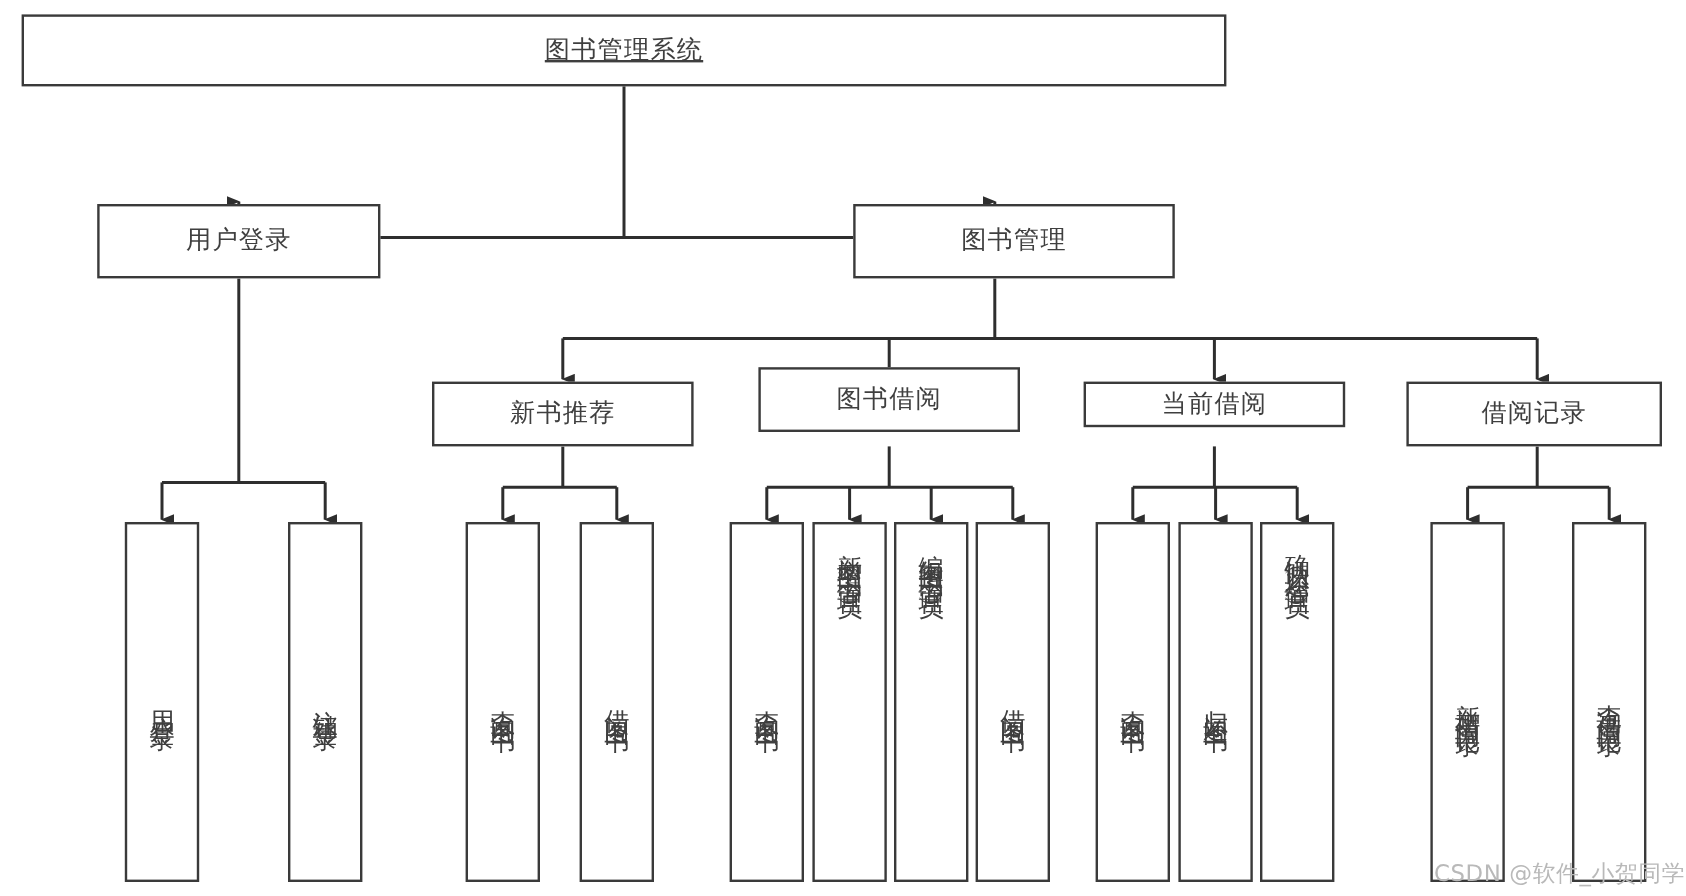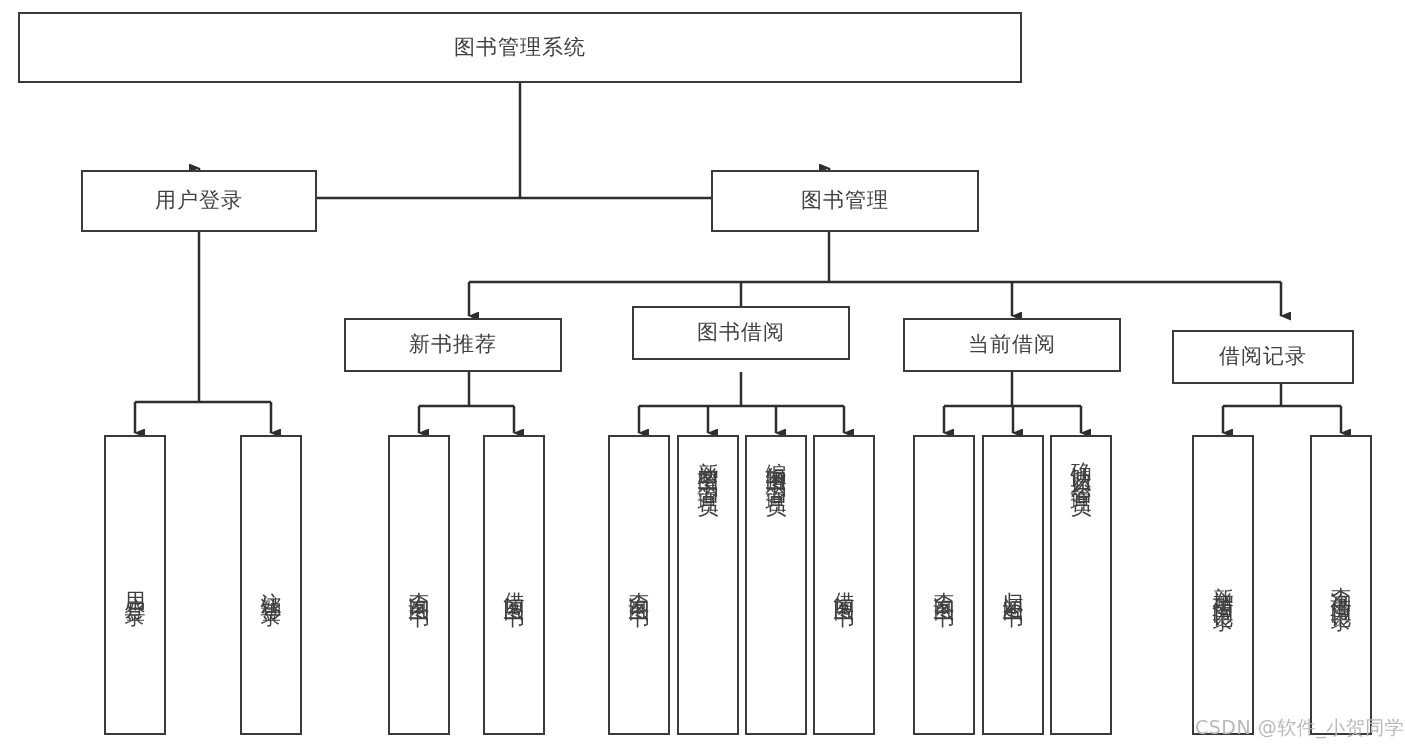--- a/index.html
+++ b/index.html
@@ -106,39 +106,39 @@
         <line x1="944" y1="406" x2="944" y2="433" stroke="#2e2e2e" stroke-width="2.5" marker-end="url(#arrowhead)"></line>
         <line x1="1013" y1="406" x2="1013" y2="433" stroke="#2e2e2e" stroke-width="2.5" marker-end="url(#arrowhead)"></line>
         <line x1="1081" y1="406" x2="1081" y2="433" stroke="#2e2e2e" stroke-width="2.5" marker-end="url(#arrowhead)"></line>
         <line x1="1281" y1="372" x2="1281" y2="406" stroke="#2e2e2e" stroke-width="2.5"></line>
         <line x1="1223" y1="406" x2="1341" y2="406" stroke="#2e2e2e" stroke-width="2.5"></line>
         <line x1="1223" y1="406" x2="1223" y2="433" stroke="#2e2e2e" stroke-width="2.5" marker-end="url(#arrowhead)"></line>
         <line x1="1341" y1="406" x2="1341" y2="433" stroke="#2e2e2e" stroke-width="2.5" marker-end="url(#arrowhead)"></line>
       </g>
   </svg>
   <div id="node-layer">
-      <div class="node horiz" style="left: 18px; top: 12px; width: 1004px; height: 71px;">
+      <div class="node horiz" style="left: 18px; top: 12px; width: 1004px; height: 60px; text-decoration: underline;">
         <span class="node-label">图书管理系统</span>
       </div>
       <div class="node horiz" style="left: 81px; top: 170px; width: 236px; height: 62px;">
         <span class="node-label">用户登录</span>
       </div>
       <div class="node horiz" style="left: 711px; top: 170px; width: 268px; height: 62px;">
         <span class="node-label">图书管理</span>
       </div>
-      <div class="node horiz" style="left: 344px; top: 318px; width: 218px; height: 54px;">
+      <div class="node horiz" style="left: 360px; top: 318px; width: 218px; height: 54px;">
         <span class="node-label">新书推荐</span>
       </div>
       <div class="node horiz" style="left: 632px; top: 306px; width: 218px; height: 54px;">
         <span class="node-label">图书借阅</span>
       </div>
-      <div class="node horiz" style="left: 903px; top: 318px; width: 218px; height: 54px; font-family: Liberation Serif, serif;">
+      <div class="node horiz" style="left: 903px; top: 318px; width: 218px; height: 38px; font-family: Liberation Serif, serif;">
         <span class="node-label">当前借阅</span>
       </div>
-      <div class="node horiz" style="left: 1172px; top: 318px; width: 182px; height: 54px; margin-top: 12px;">
+      <div class="node horiz" style="left: 1172px; top: 318px; width: 213px; height: 54px;">
         <span class="node-label">借阅记录</span>
       </div>
       <div class="node vert middle" style="left: 104px; top: 435px; width: 62px; height: 300px;">
         <span class="node-label">用户登录</span>
       </div>
       <div class="node vert middle" style="left: 240px; top: 435px; width: 62px; height: 300px;">
         <span class="node-label">注销登录</span>
       </div>
       <div class="node vert middle" style="left: 388px; top: 435px; width: 62px; height: 300px;">
         <span class="node-label">查询图书</span>

